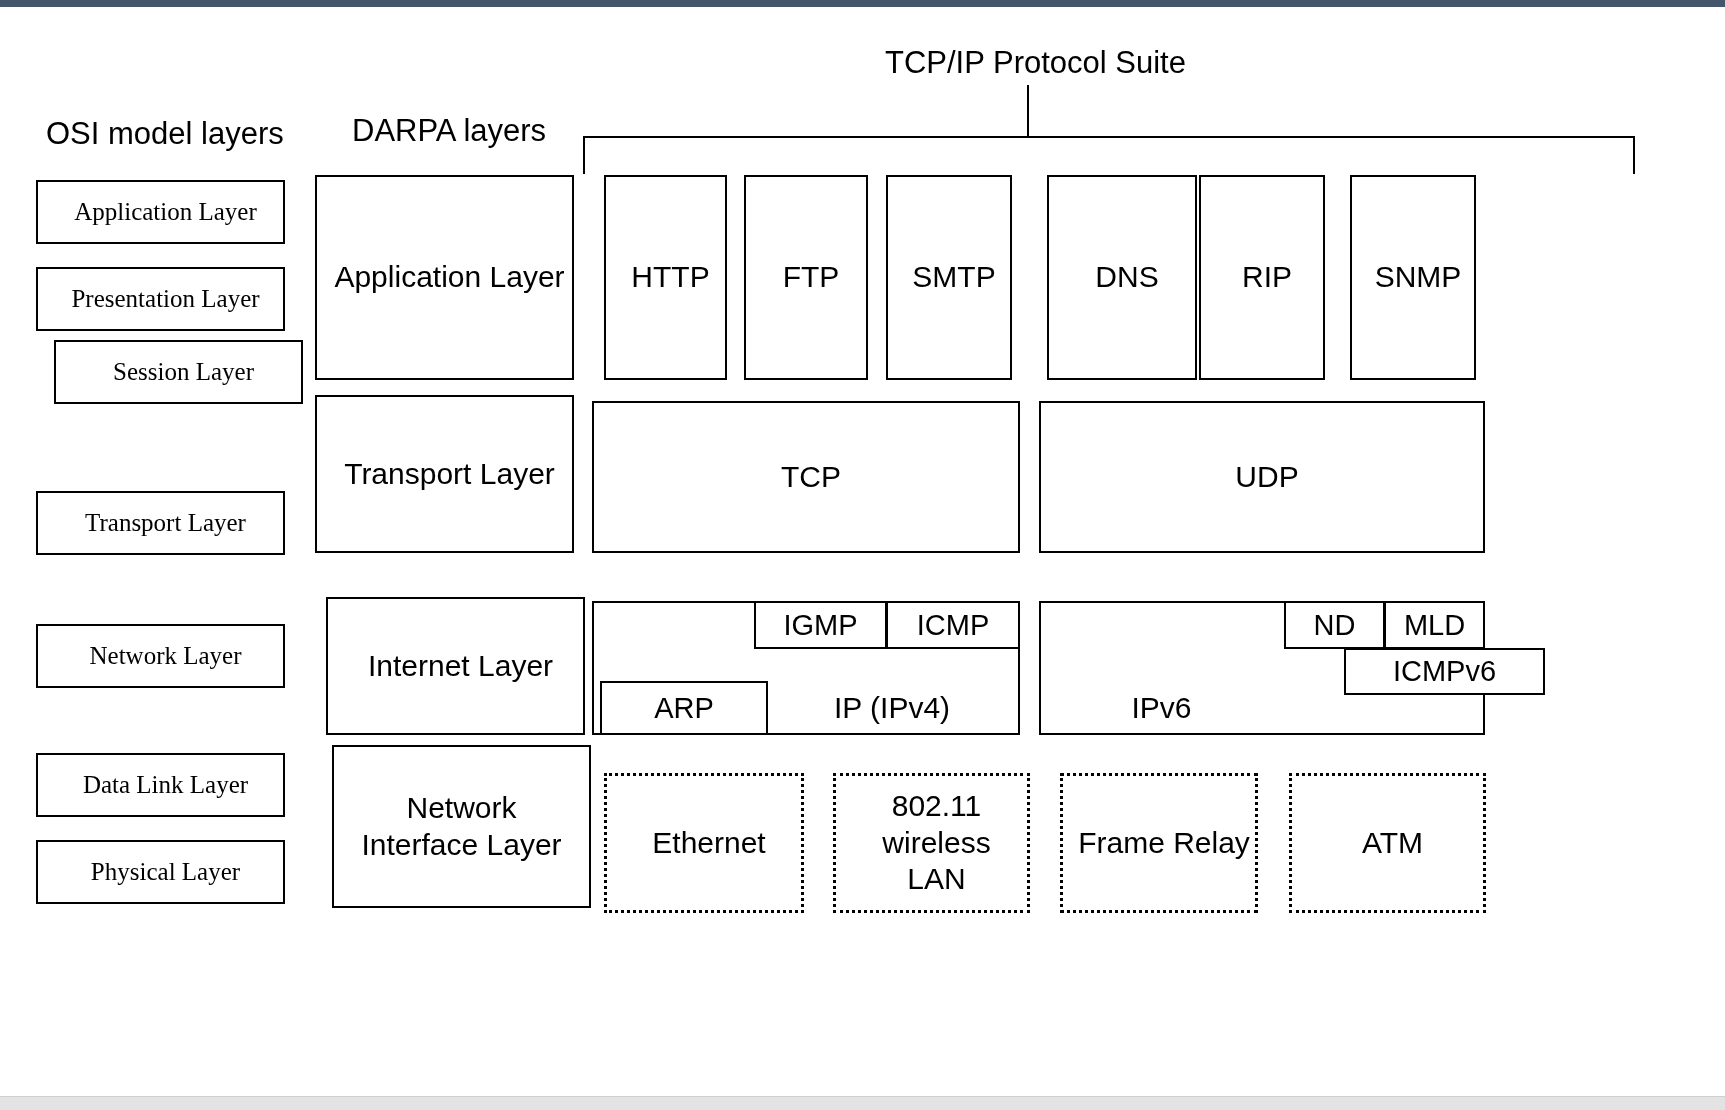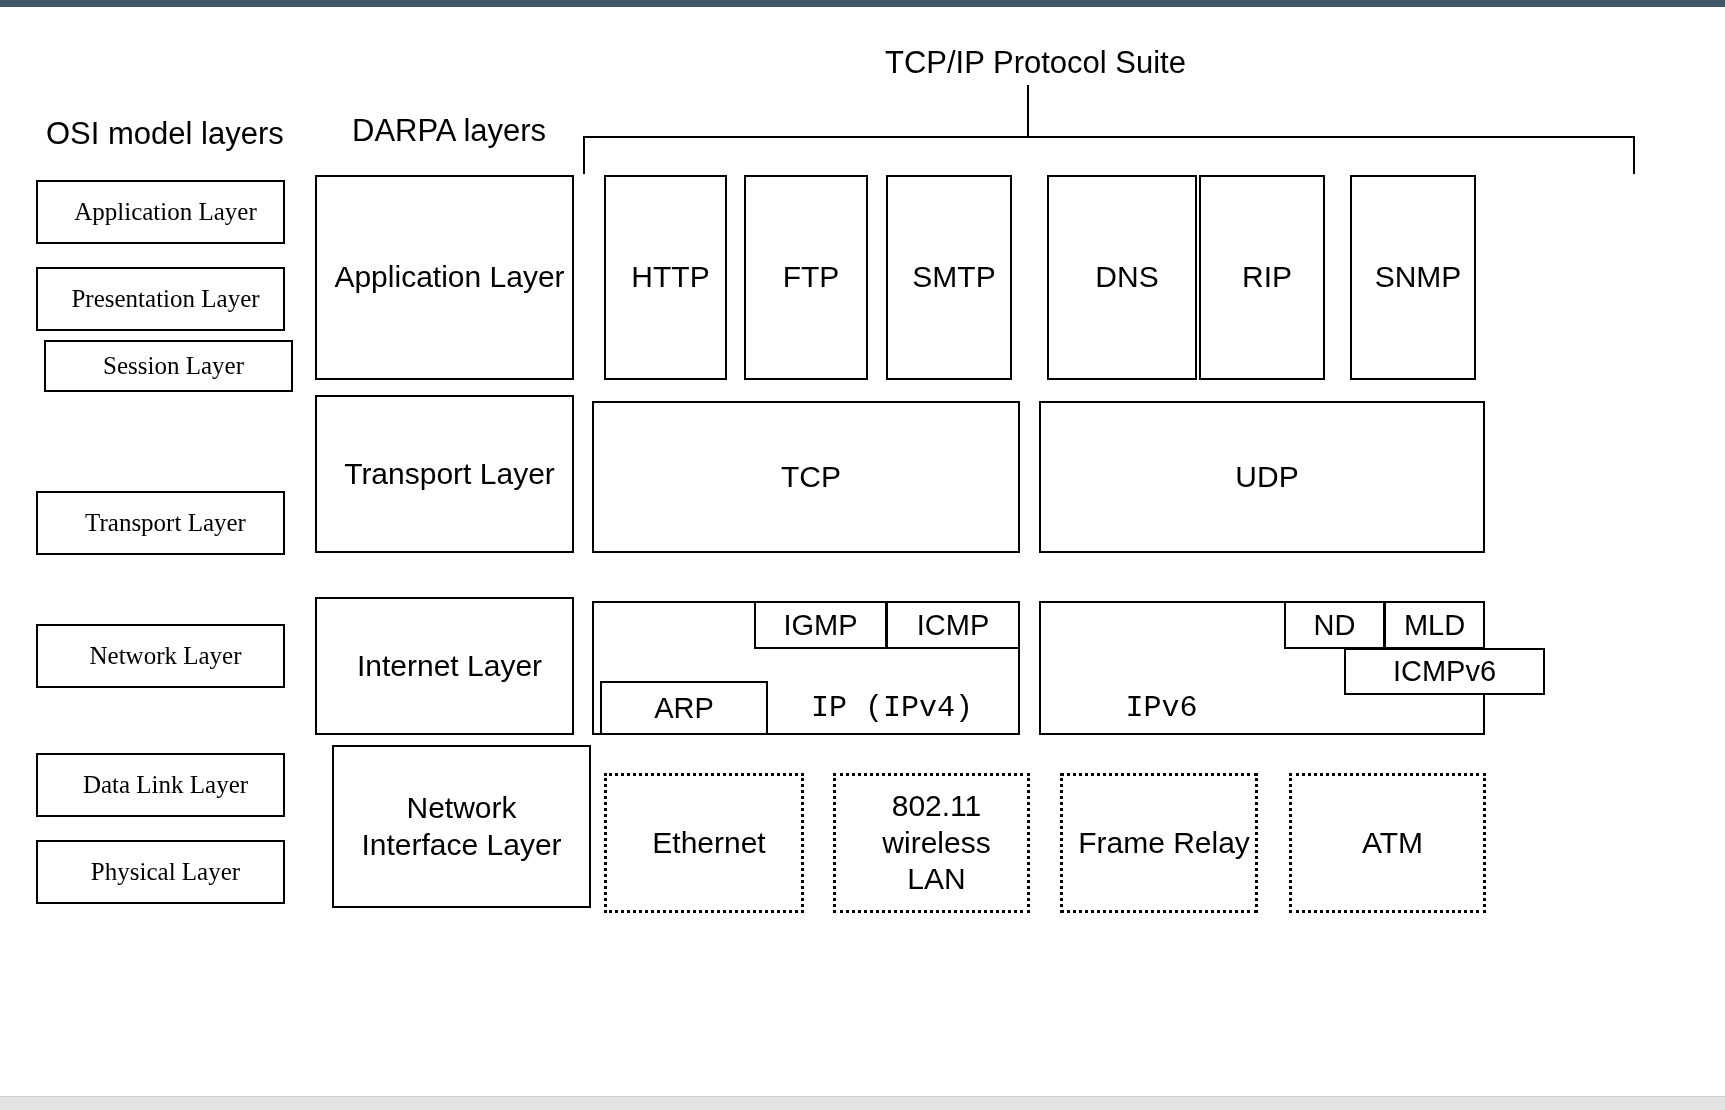--- a/index.html
+++ b/index.html
@@ -103,50 +103,50 @@
     font-family: "Liberation Sans", sans-serif;
     font-size: 29px;
     color: #000;
   }
   .plain {
     position: absolute;
     display: flex;
     align-items: center;
     justify-content: center;
     text-align: center;
-    font-family: Liberation Mono, monospace;
+    font-family: Liberation Sans, sans-serif;
     font-size: 30px;
     color: #000;
   }
 </style>
 </head>
 <body>
 
 <div id="top-bar"></div>
 
 <div id="canvas">
 
   <div class="suite-title" style="left:885px; top:38px;">TCP/IP Protocol Suite</div>
   <div class="bracket-stem" style="left:1027px; top:78px; width:2px; height:52px;"></div>
   <div class="bracket-top" style="left:583px; top:129px; width:1052px; height:38px;"></div>
 
   <div class="col-head" style="left:46px; top:109px;">OSI model layers</div>
   <div class="col-head" style="left:352px; top:106px;">DARPA layers</div>
 
   <div class="box osi-box" style="left:36px; top:173px; width:249px; height:64px;">Application Layer</div>
   <div class="box osi-box" style="left:36px; top:260px; width:249px; height:64px;">Presentation Layer</div>
-  <div class="box osi-box" style="left:44px; top:333px; width:249px; height:52px;">Session Layer</div>
+  <div class="box osi-box" style="left:54px; top:333px; width:249px; height:64px;">Session Layer</div>
   <div class="box osi-box" style="left:36px; top:484px; width:249px; height:64px;">Transport Layer</div>
   <div class="box osi-box" style="left:36px; top:617px; width:249px; height:64px;">Network Layer</div>
   <div class="box osi-box" style="left:36px; top:746px; width:249px; height:64px;">Data Link Layer</div>
   <div class="box osi-box" style="left:36px; top:833px; width:249px; height:64px;">Physical Layer</div>
 
   <div class="box darpa-box" style="left:315px; top:168px; width:259px; height:205px;">Application Layer</div>
   <div class="box darpa-box" style="left:315px; top:388px; width:259px; height:158px;">Transport Layer</div>
-  <div class="box darpa-box" style="left:315px; top:590px; width:259px; height:138px;">Internet Layer</div>
+  <div class="box darpa-box" style="left:326px; top:590px; width:259px; height:138px;">Internet Layer</div>
   <div class="box darpa-box" style="left:315px; top:738px; width:259px; height:163px; padding:15px 14px;margin-left:17px;">Network Interface Layer</div>
 
   <div class="box proto-box" style="left:604px; top:168px; width:123px; height:205px;text-align:right;">HTTP</div>
   <div class="box proto-box" style="left:744px; top:168px; width:124px; height:205px;">FTP</div>
   <div class="box proto-box" style="left:886px; top:168px; width:126px; height:205px;">SMTP</div>
   <div class="box proto-box" style="left:1047px; top:168px; width:150px; height:205px;">DNS</div>
   <div class="box proto-box" style="left:1199px; top:168px; width:126px; height:205px;">RIP</div>
   <div class="box proto-box" style="left:1350px; top:168px; width:126px; height:205px;">SNMP</div>
 
   <div class="box proto-box" style="left:592px; top:394px; width:428px; height:152px;">TCP</div>

